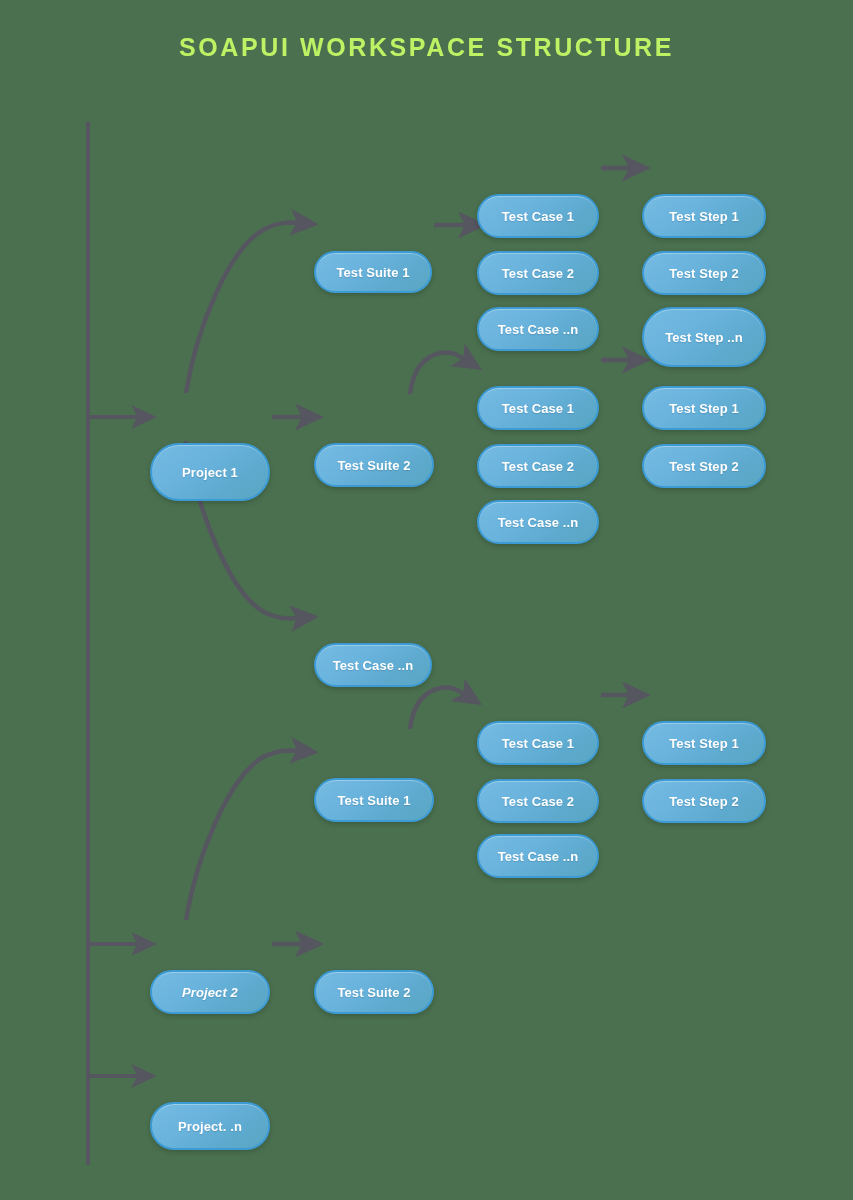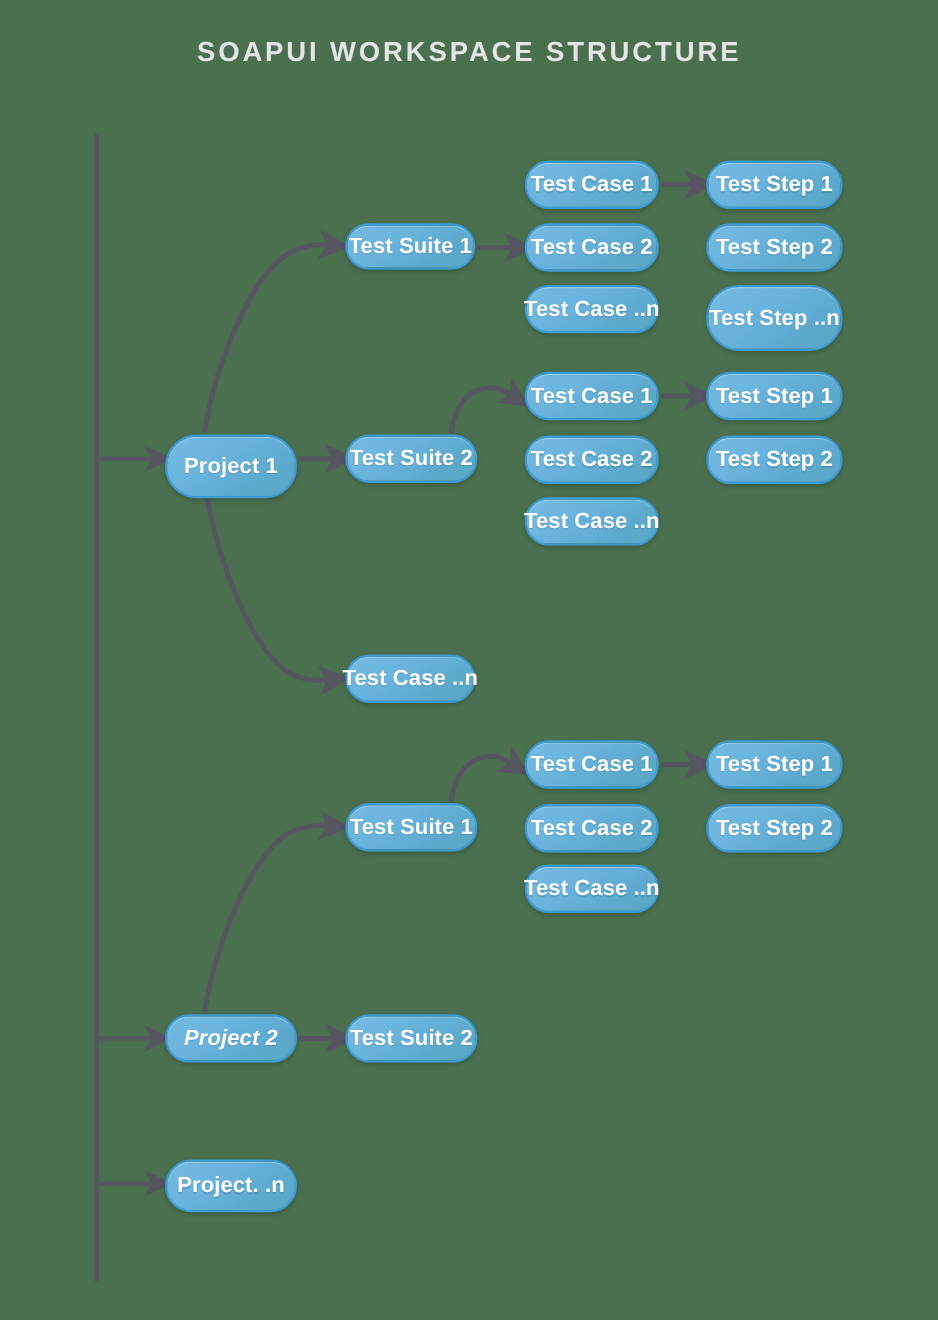--- a/index.html
+++ b/index.html
@@ -15,41 +15,42 @@
 
   #wires{position:absolute;left:0;top:0;width:853px;height:1200px;pointer-events:none;}
 
   .title{
     position:absolute;
     left:0;top:33px;width:853px;
     text-align:center;
     font-size:25px;
     font-weight:bold;
     letter-spacing:2.6px;
-    color:#e5e5e5;
+    color:#bef264;
     white-space:nowrap;
   }
 
   .node{
     position:absolute;
     box-sizing:border-box;
     border-radius:999px;
     border:2.5px solid #3c9ad5;
     background:linear-gradient(145deg,#76bbe2 0%,#69b3dd 38%,#5eaacf 70%,#59a6c2 100%);
     box-shadow:0 2px 5px rgba(20,40,25,0.28), inset 0 1px 0 rgba(255,255,255,0.30);
     color:#ffffff;
     font-weight:bold;
-    font-size:20px;
+    font-size:13px;
     display:flex;
     align-items:center;
     justify-content:center;
     text-align:center;
     letter-spacing:0.1px;
     text-shadow:0 1px 1px rgba(30,70,100,0.22);
     white-space:nowrap;
+    margin-top:48px;
   }
 </style>
 </head>
 <body>
 
 <div id="canvas">
 
   <div class="title">SOAPUI WORKSPACE STRUCTURE</div>
 
   <svg id="wires" viewBox="0 0 853 1200">

